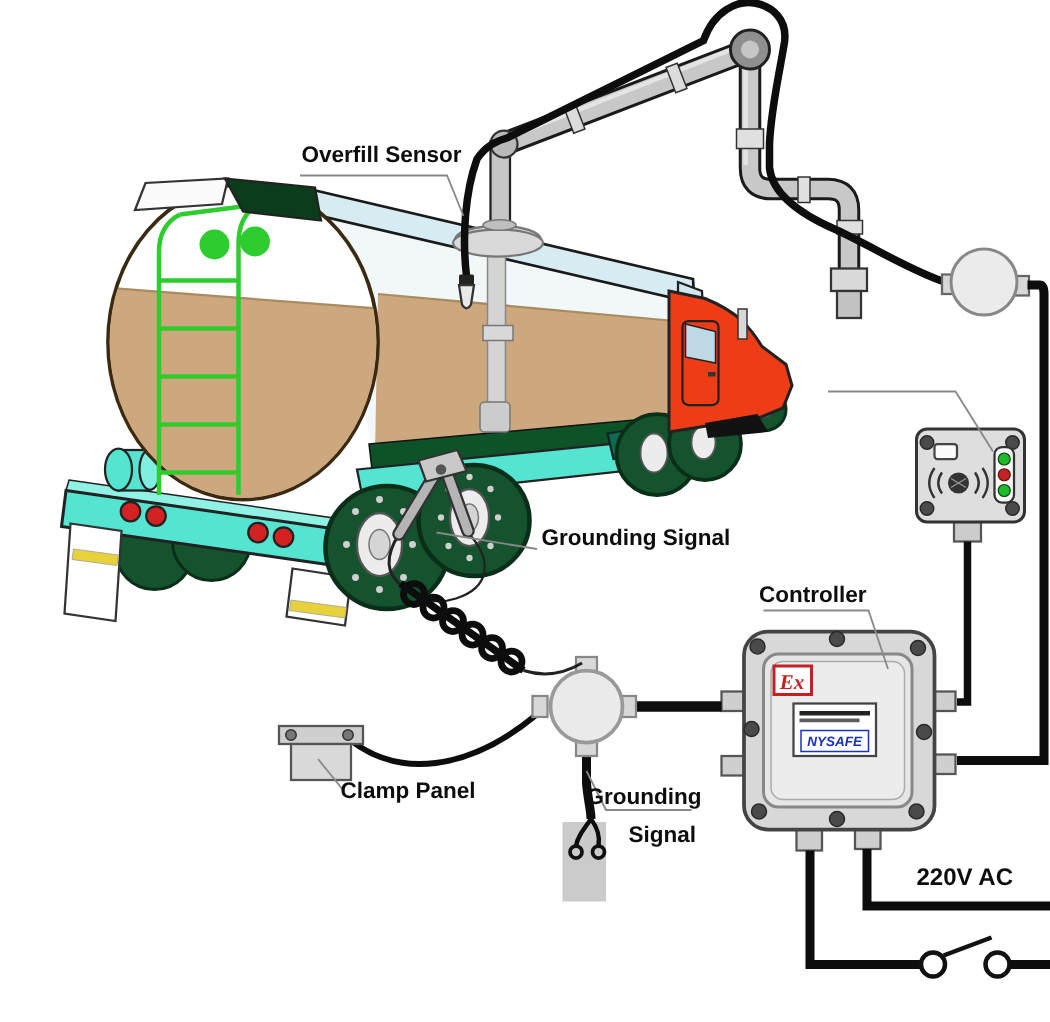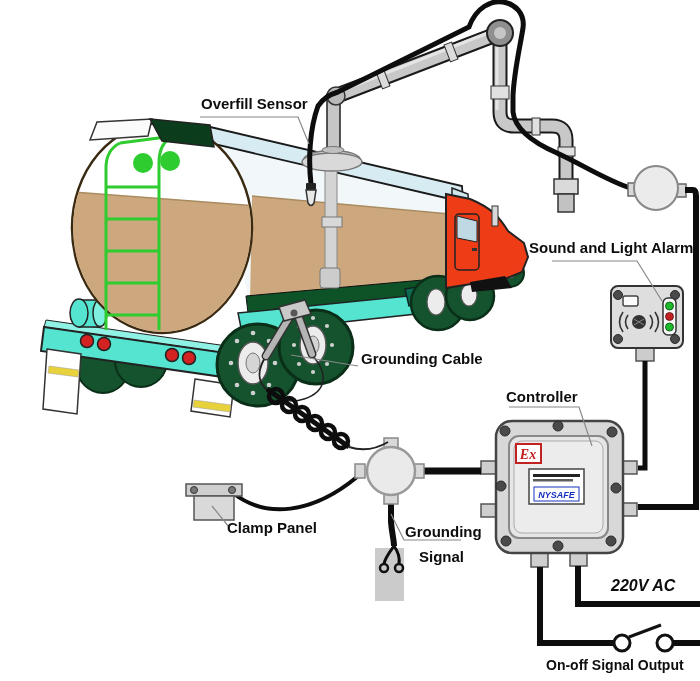--- a/index.html
+++ b/index.html
@@ -1,21 +1,21 @@
 <!DOCTYPE html>
 <html><head>
 <meta charset="utf-8">
 <style>
   html,body{margin:0;padding:0;background:#fff;}
   .stage{position:relative;width:700px;height:681px;background:#ffffff;overflow:hidden;
          font-family:"Liberation Sans",sans-serif;}
   .stage svg{position:absolute;left:0;top:0;}
   .lbl{position:absolute;font-weight:bold;font-size:15px;color:#0d0d0d;white-space:nowrap;}
   .lbl.small{font-size:14px;}
-  .lbl.big{font-size:16px;font-style:italic;}
+  .lbl.big{font-size:16px;}
 </style>
 </head>
 <body>
 
 <div class="stage">
 <svg width="700" height="681" viewBox="0 0 700 681" xmlns="http://www.w3.org/2000/svg">
 
   <g>
 
     <g>
@@ -297,21 +297,19 @@
     <path d="M200,117 L298,117 L309,144"></path>
     <path d="M552,261 L637,261 L662,301"></path>
     <path d="M509,407 L579,407 L592,446"></path>
     <path d="M358,366 L291,355"></path>
     <path d="M212,506 L229,527"></path>
     <path d="M391,514 L404,540 L461,540"></path>
   </g>
 </svg>
 
 <div class="lbl" style="left:201px;top:95px">Overfill Sensor</div>
-<div class="lbl" style="left:529px;top:239px">Sound and Light Alarm</div>
-<div class="lbl" style="left:361px;top:350px">Grounding Cable</div>
+<div class="lbl" style="left:361px;top:350px">Grounding Signal</div>
 <div class="lbl" style="left:506px;top:388px">Controller</div>
 <div class="lbl" style="left:227px;top:519px">Clamp Panel</div>
-<div class="lbl" style="left:405px;top:523px">Grounding</div>
+<div class="lbl" style="left:391px;top:523px">Grounding</div>
 <div class="lbl" style="left:419px;top:548px">Signal</div>
 <div class="lbl big" style="left:611px;top:577px">220V AC</div>
-<div class="lbl small" style="left:546px;top:657px">On-off Signal Output</div>
 </div>
 
 </body></html>

